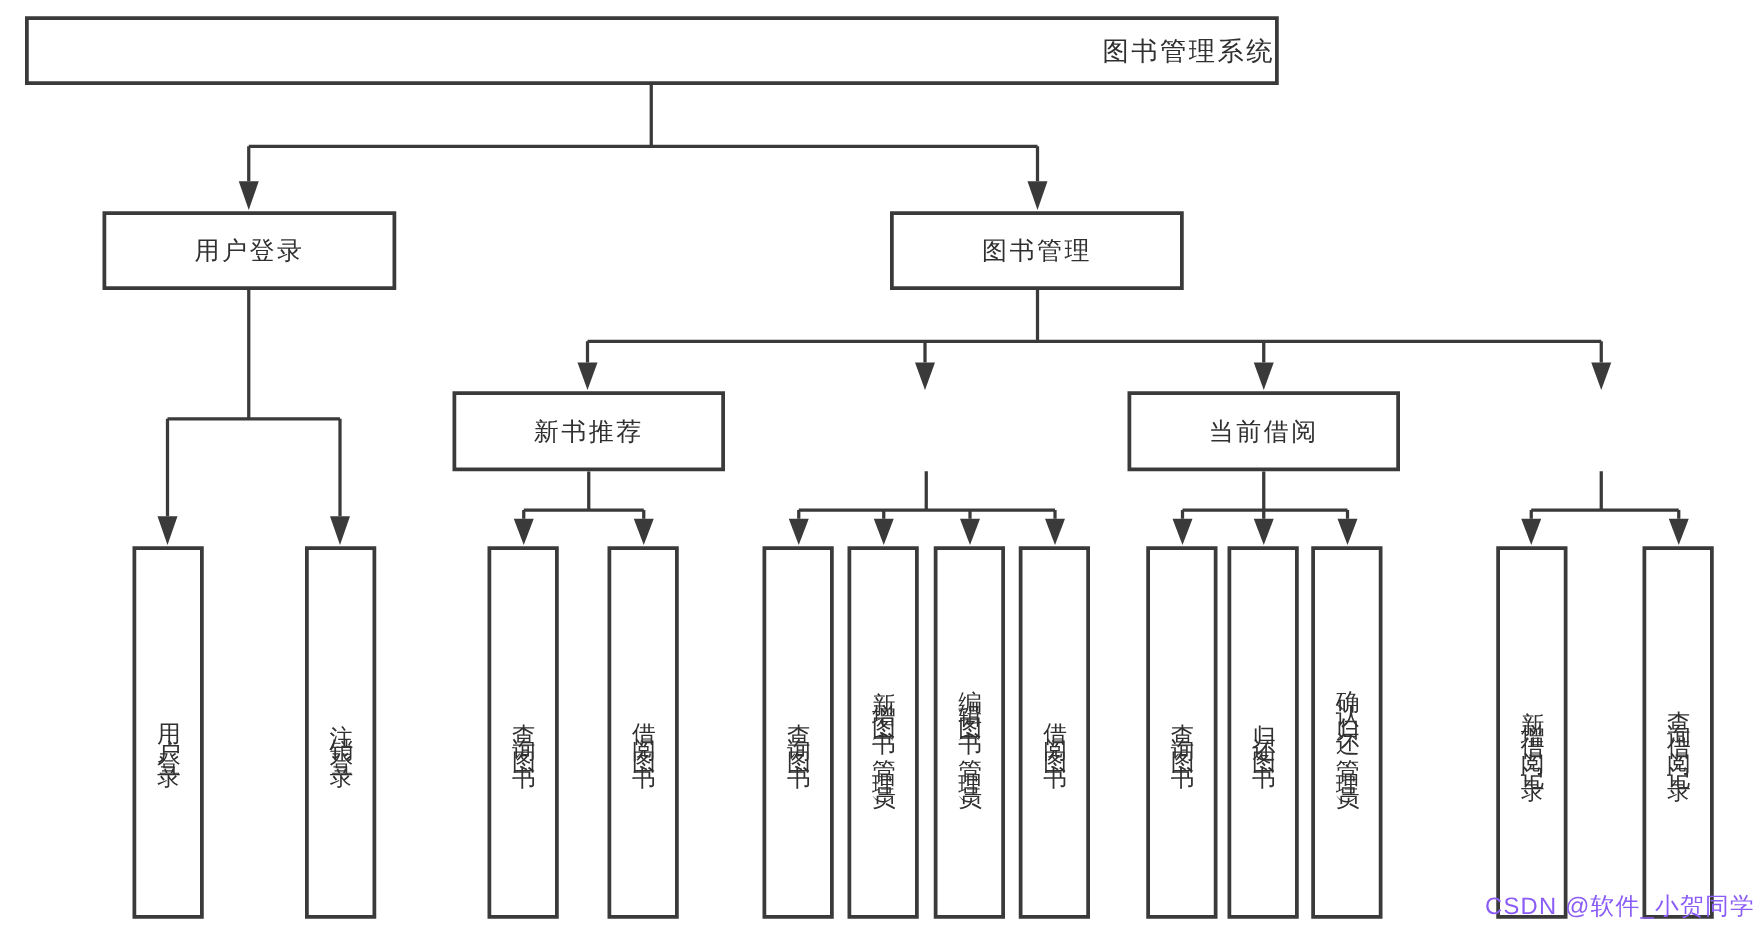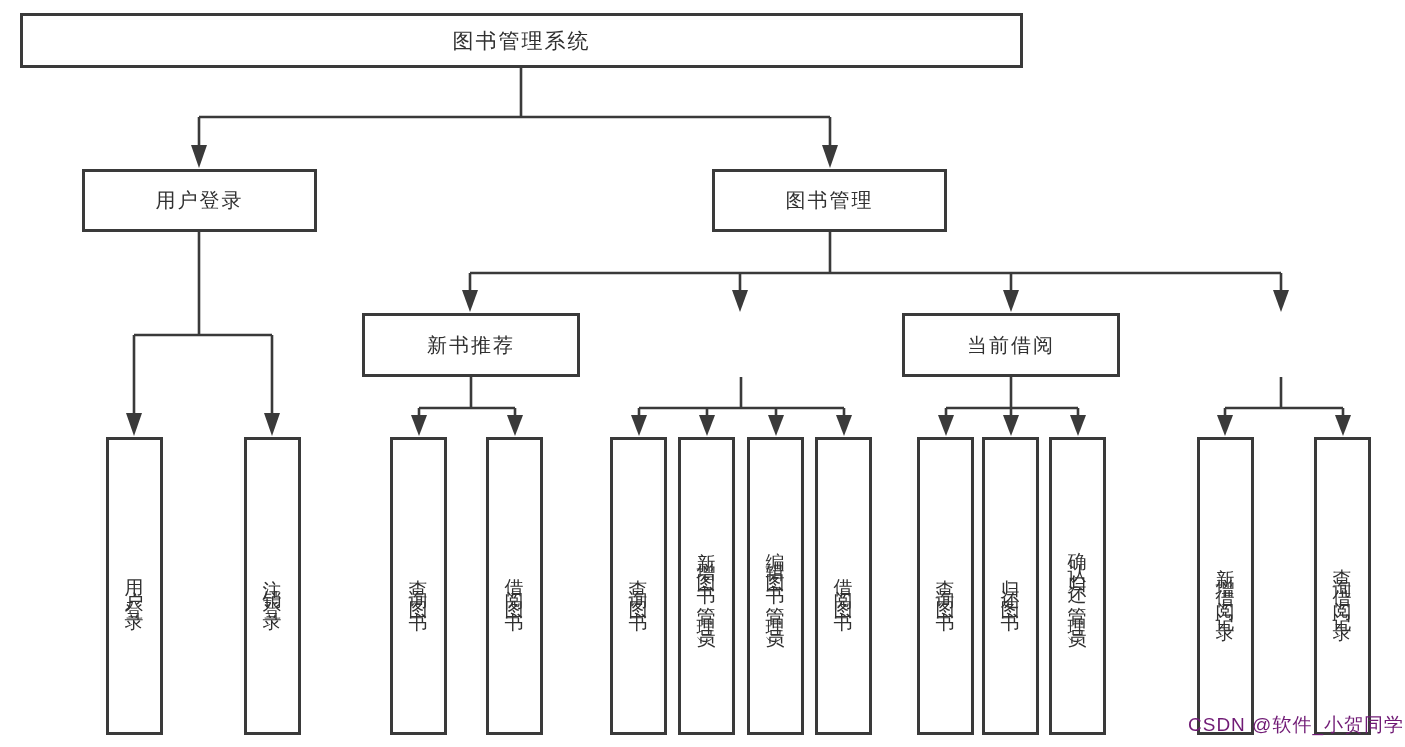--- a/index.html
+++ b/index.html
@@ -46,21 +46,21 @@
     width: 57px;
     height: 298px;
     top: 437px;
   }
   .v-node span { display: inline-block; }
   .watermark {
     position: absolute;
     left: 1188px;
     top: 712px;
     font-size: 19px;
-    color: #701a75;
+    color: #8b5cf6;
     letter-spacing: 1px;
     white-space: nowrap;
     z-index: 5;
   }
 </style>
 </head>
 <body>
 
 <div class="canvas">
 
@@ -107,21 +107,21 @@
       <polygon class="head" points="1070,415 1086,415 1078,436"></polygon>
     </g>
 
     <g>
       <path class="wire" d="M1281,377 V408 M1225,408 H1343 M1225,408 V415 M1343,408 V415"></path>
       <polygon class="head" points="1217,415 1233,415 1225,436"></polygon>
       <polygon class="head" points="1335,415 1351,415 1343,436"></polygon>
     </g>
   </svg>
 
-  <div class="node root-node" style="left:20px; top:13px; width:1003px; height:55px;">
+  <div class="node root-node" style="left:20px; top:13px; width:1003px; height:55px;justify-content:flex-end;">
     <span>图书管理系统</span>
   </div>
 
   <div class="node h-node" style="left:82px; top:169px; width:235px; height:63px;">
     <span>用户登录</span>
   </div>
   <div class="node h-node" style="left:712px; top:169px; width:235px; height:63px;">
     <span>图书管理</span>
   </div>
 

